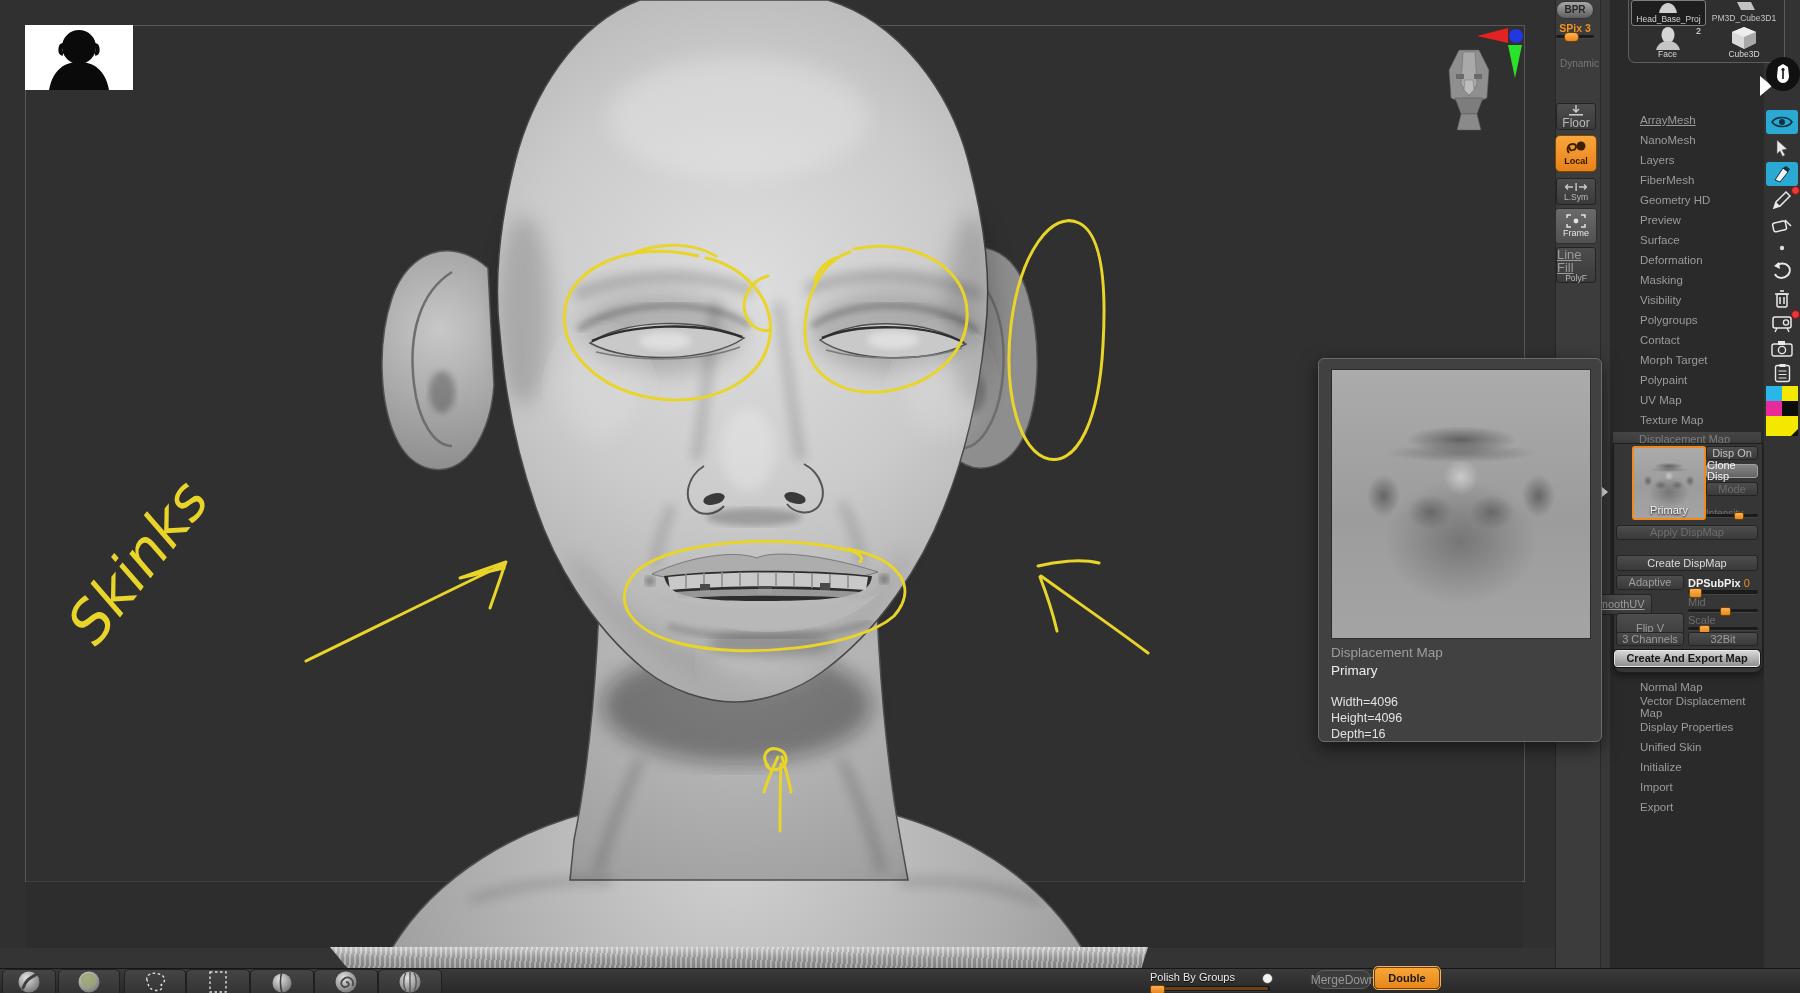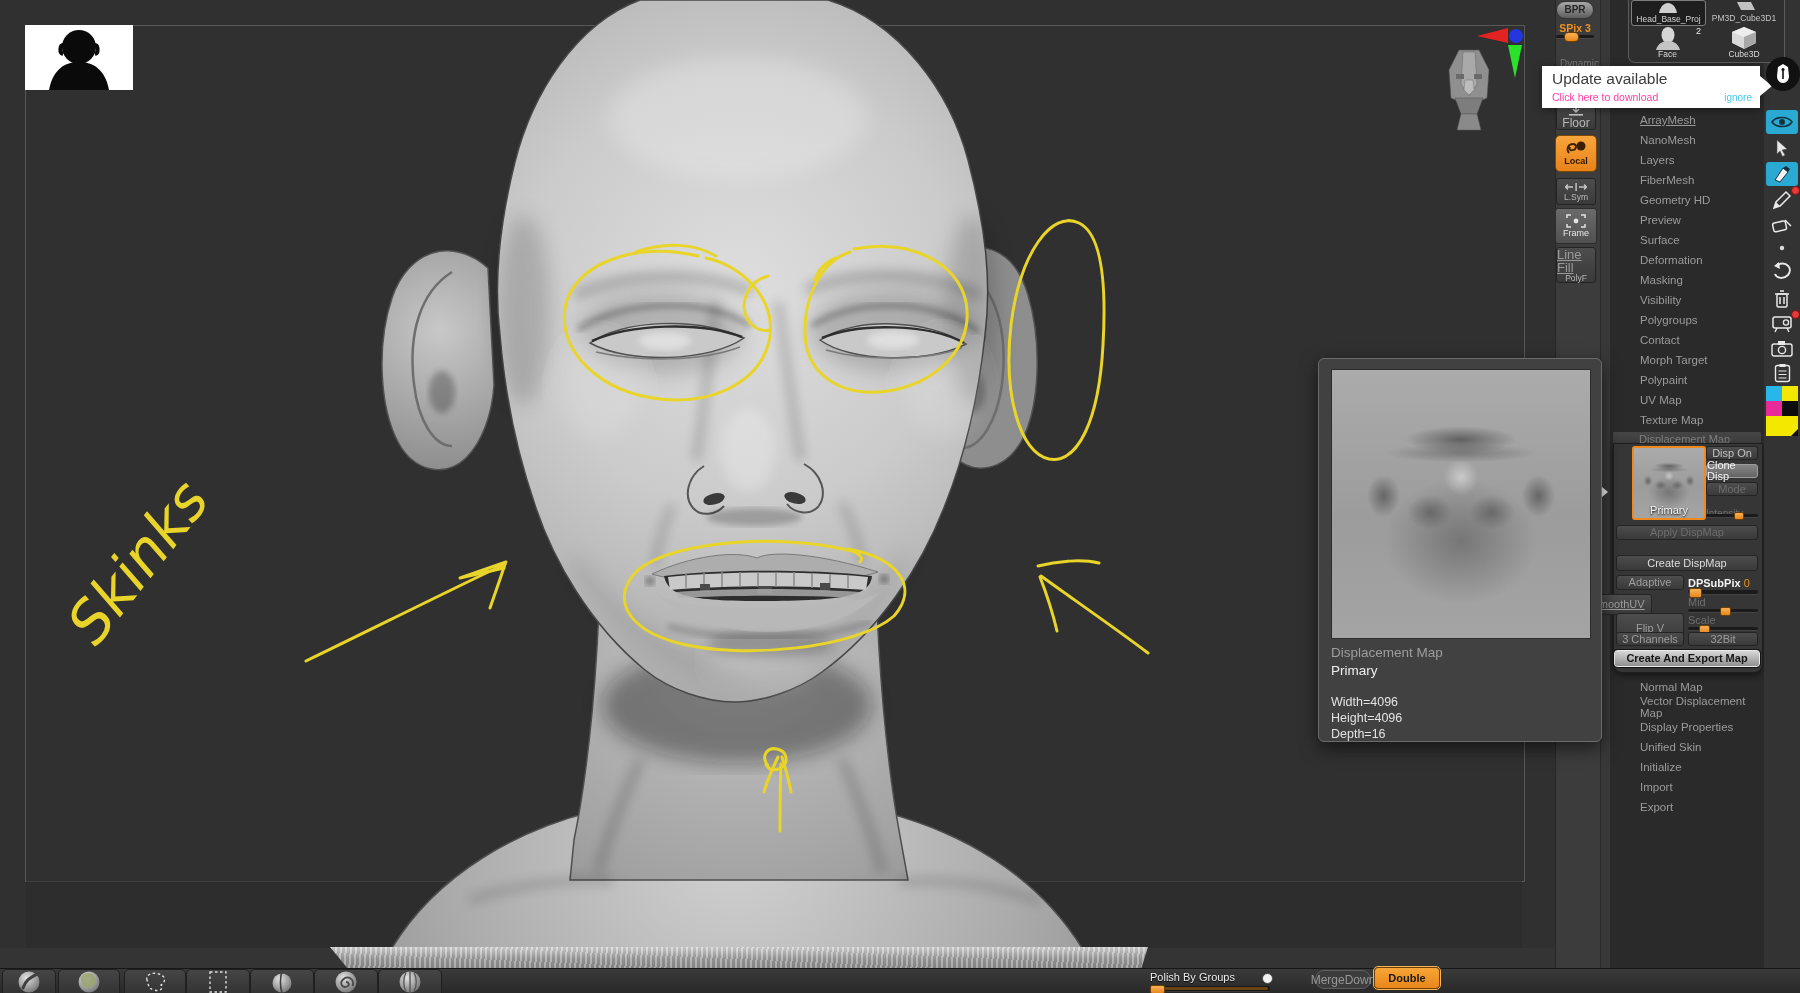--- a/index.html
+++ b/index.html
@@ -488,25 +488,20 @@
 
   <div id="popup" class="abs">
     <div class="abs dispmap" style="left:12px;top:10px;width:258px;height:268px;border:1px solid #2c2c2c;"></div>
     <div class="t1">Displacement Map</div>
     <div class="t2">Primary</div>
     <div class="t3" style="top:336px;">Width=4096</div>
     <div class="t3" style="top:352px;">Height=4096</div>
     <div class="t3" style="top:368px;">Depth=16</div>
   </div>
 
-  <div id="banner" class="abs">
-    <div class="ttl">Update available</div>
-    <div class="lnk">Click here to download</div>
-    <div class="ign">ignore</div>
-  </div>
   <div id="bannertail" class="abs"></div>
 
   <div id="metalband" class="abs"></div>
   <div id="bottombar" class="abs"></div>
 
   <div class="well" style="left:2px;width:52px;">
     <svg width="24" height="24" viewBox="0 0 24 24">
       <defs>
           <radialGradient id="sph" cx=".38" cy=".3" r=".8">
             <stop offset="0" stop-color="#e2e2e2"></stop>

